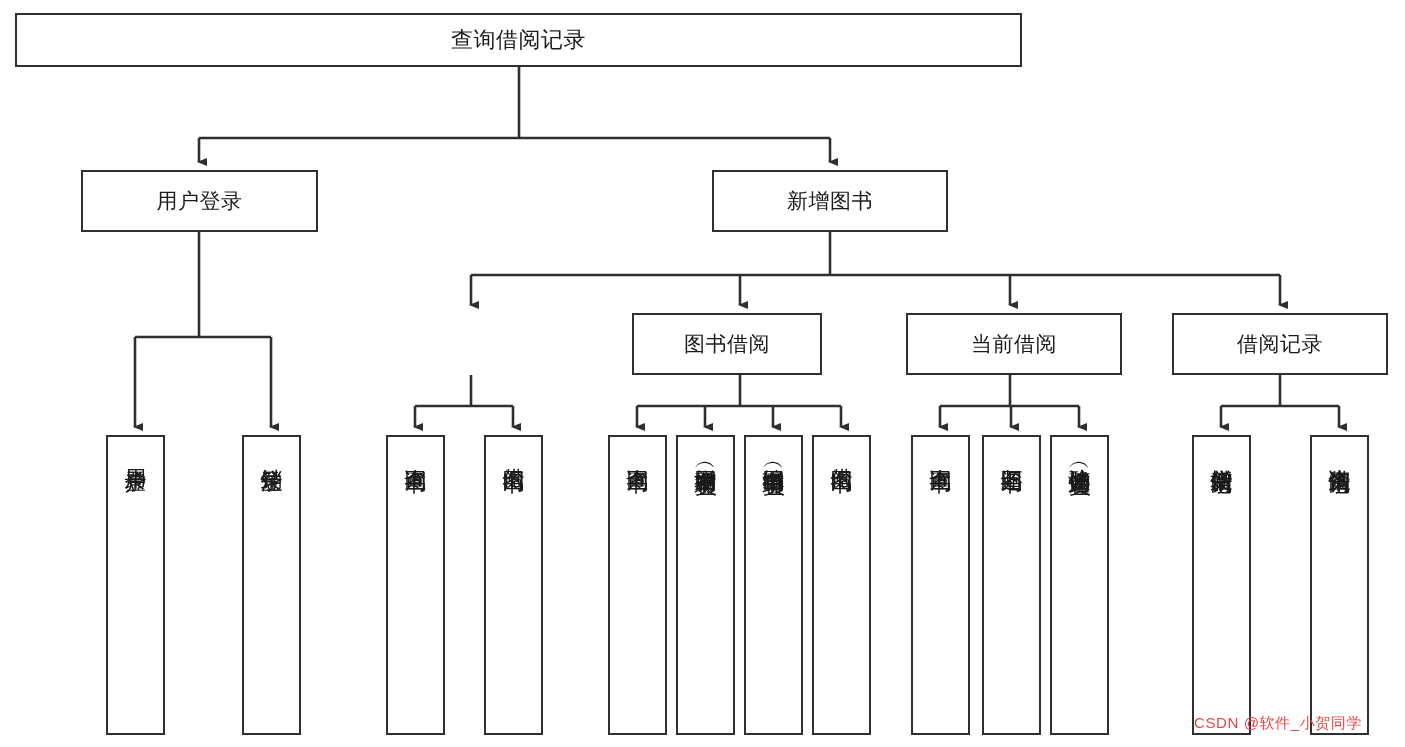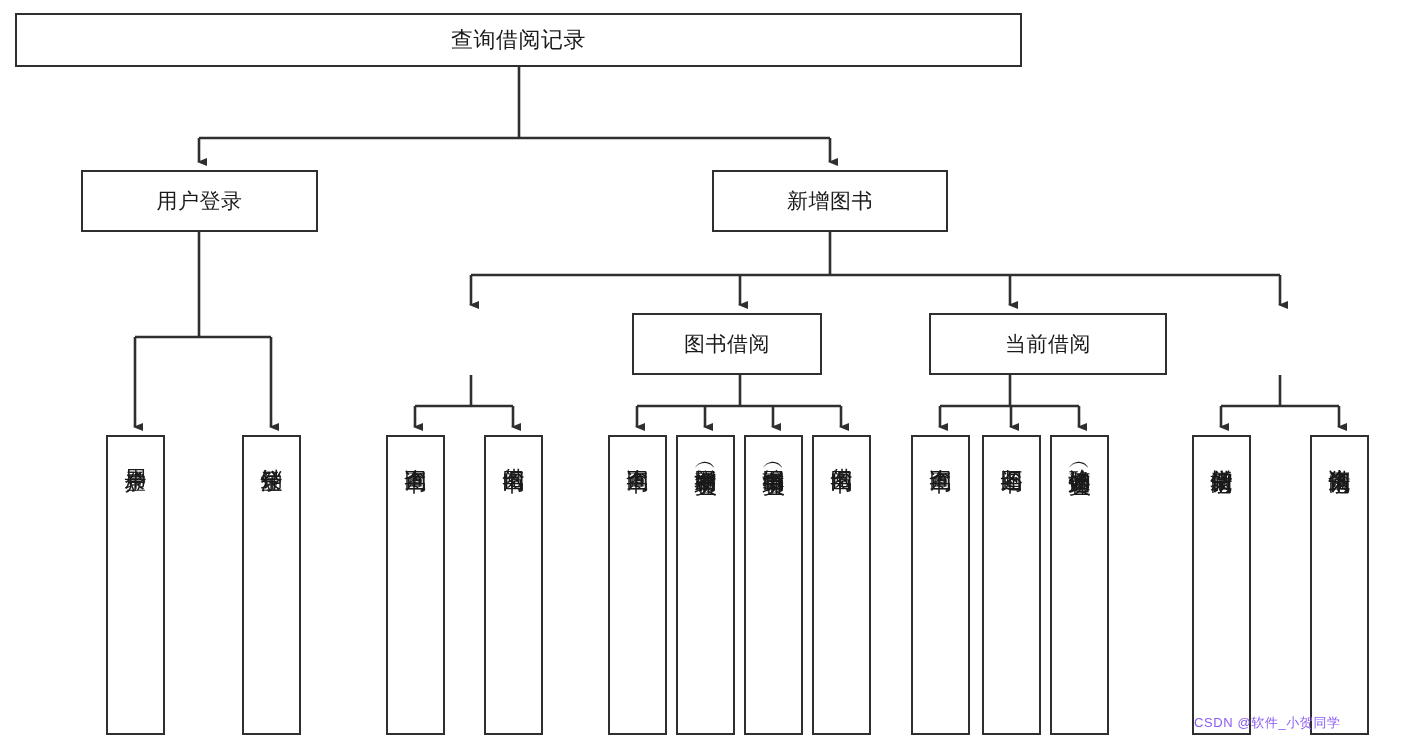--- a/index.html
+++ b/index.html
@@ -56,22 +56,22 @@
   .node.vert .label {
     writing-mode: vertical-rl;
     text-orientation: upright;
     font-size: 22px;
     line-height: 1.08;
     letter-spacing: 1px;
     white-space: nowrap;
   }
   .watermark {
     position: absolute;
-    color: #8b5cf6;
-    font-size: 13px;
+    color: #ef4444;
+    font-size: 15px;
     letter-spacing: 0.6px;
     white-space: nowrap;
     user-select: none;
   }
 </style>
 </head>
 <body>
 
 <div id="canvas">
 
@@ -132,22 +132,25 @@
   <div class="node horiz" style="left: 81px; top: 170px; width: 237px; height: 62px;">
     <span class="label">用户登录</span>
   </div>
   <div class="node horiz" style="left: 712px; top: 170px; width: 236px; height: 62px;">
     <span class="label">新增图书</span>
   </div>
 
   <div class="node horiz" style="left: 632px; top: 313px; width: 190px; height: 62px;">
     <span class="label">图书借阅</span>
   </div>
-  <div class="node horiz" style="left: 929px; top: 313px; width: 238px; height: 62px;">
+  <div class="node horiz" style="left: 906px; top: 313px; width: 216px; height: 62px;">
     <span class="label">当前借阅</span>
+  </div>
+  <div class="node horiz" style="left: 1172px; top: 313px; width: 216px; height: 62px;">
+    <span class="label">借阅记录</span>
   </div>
 
   <div class="node vert" style="left: 106px; top: 435px; width: 59px; height: 300px;">
     <span class="label">用户登录</span>
   </div>
   <div class="node vert" style="left: 242px; top: 435px; width: 59px; height: 300px;">
     <span class="label">注销登录</span>
   </div>
   <div class="node vert" style="left: 386px; top: 435px; width: 59px; height: 300px;">
     <span class="label">查询图书</span>

